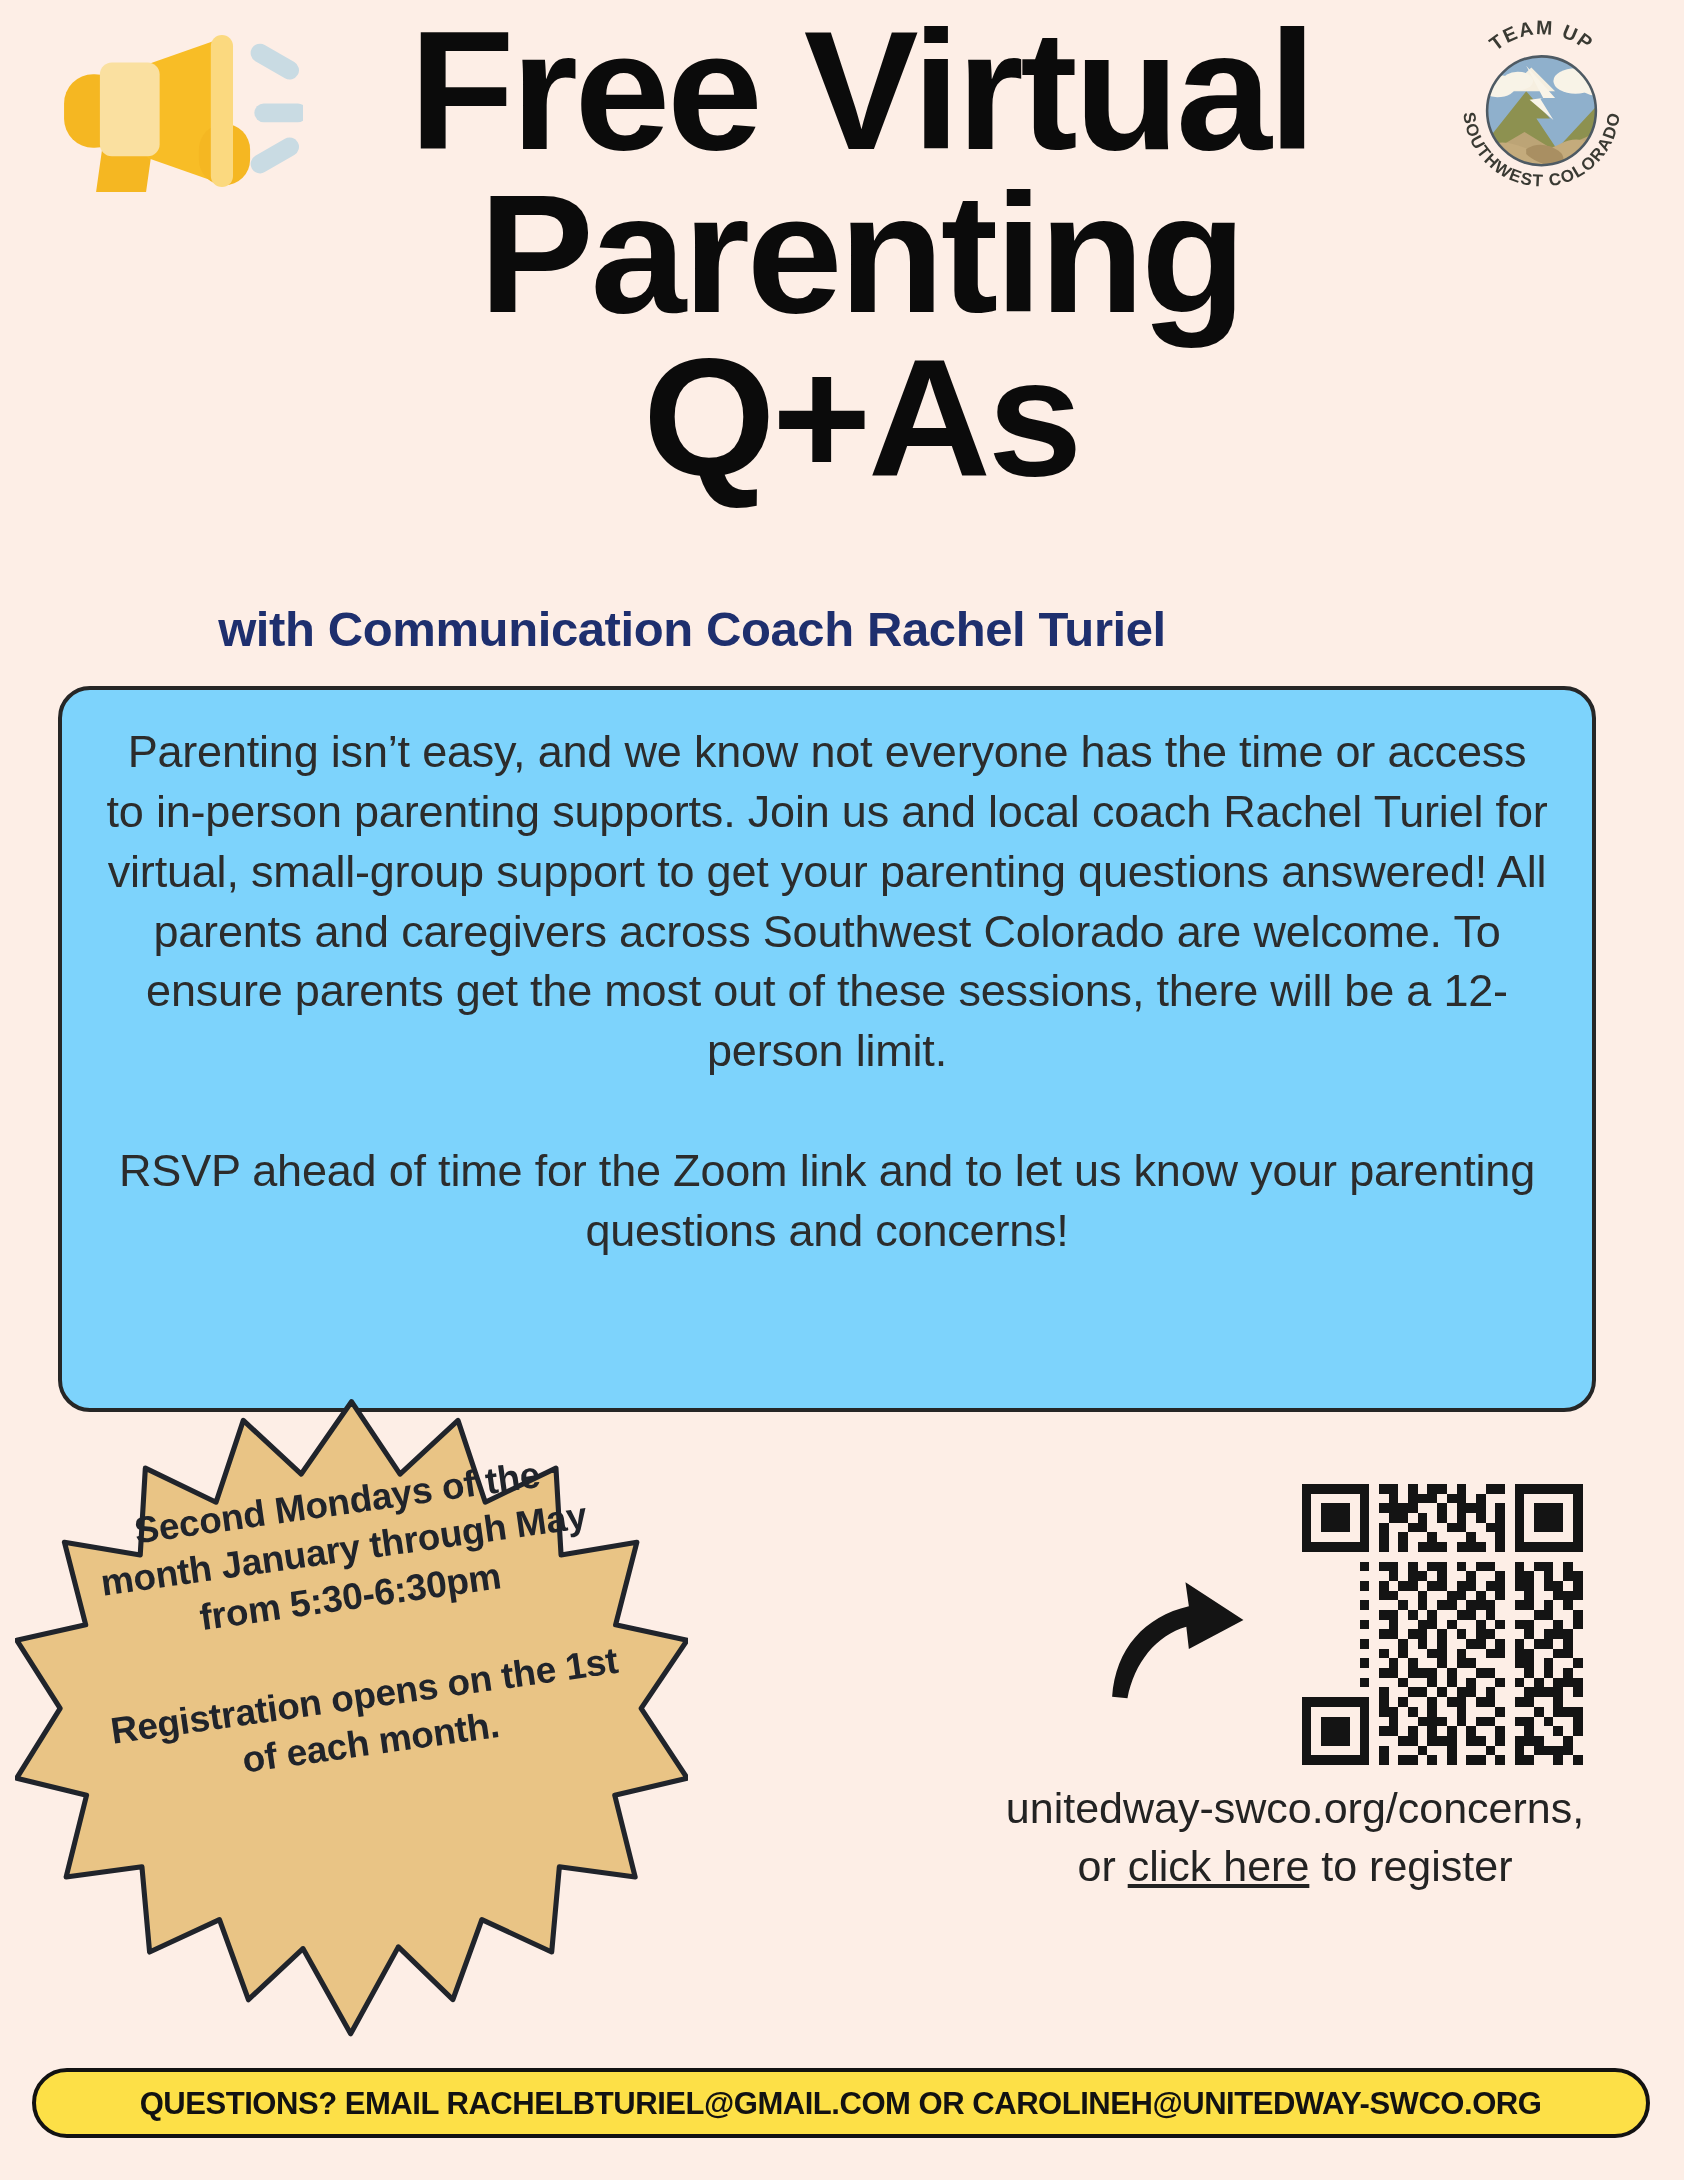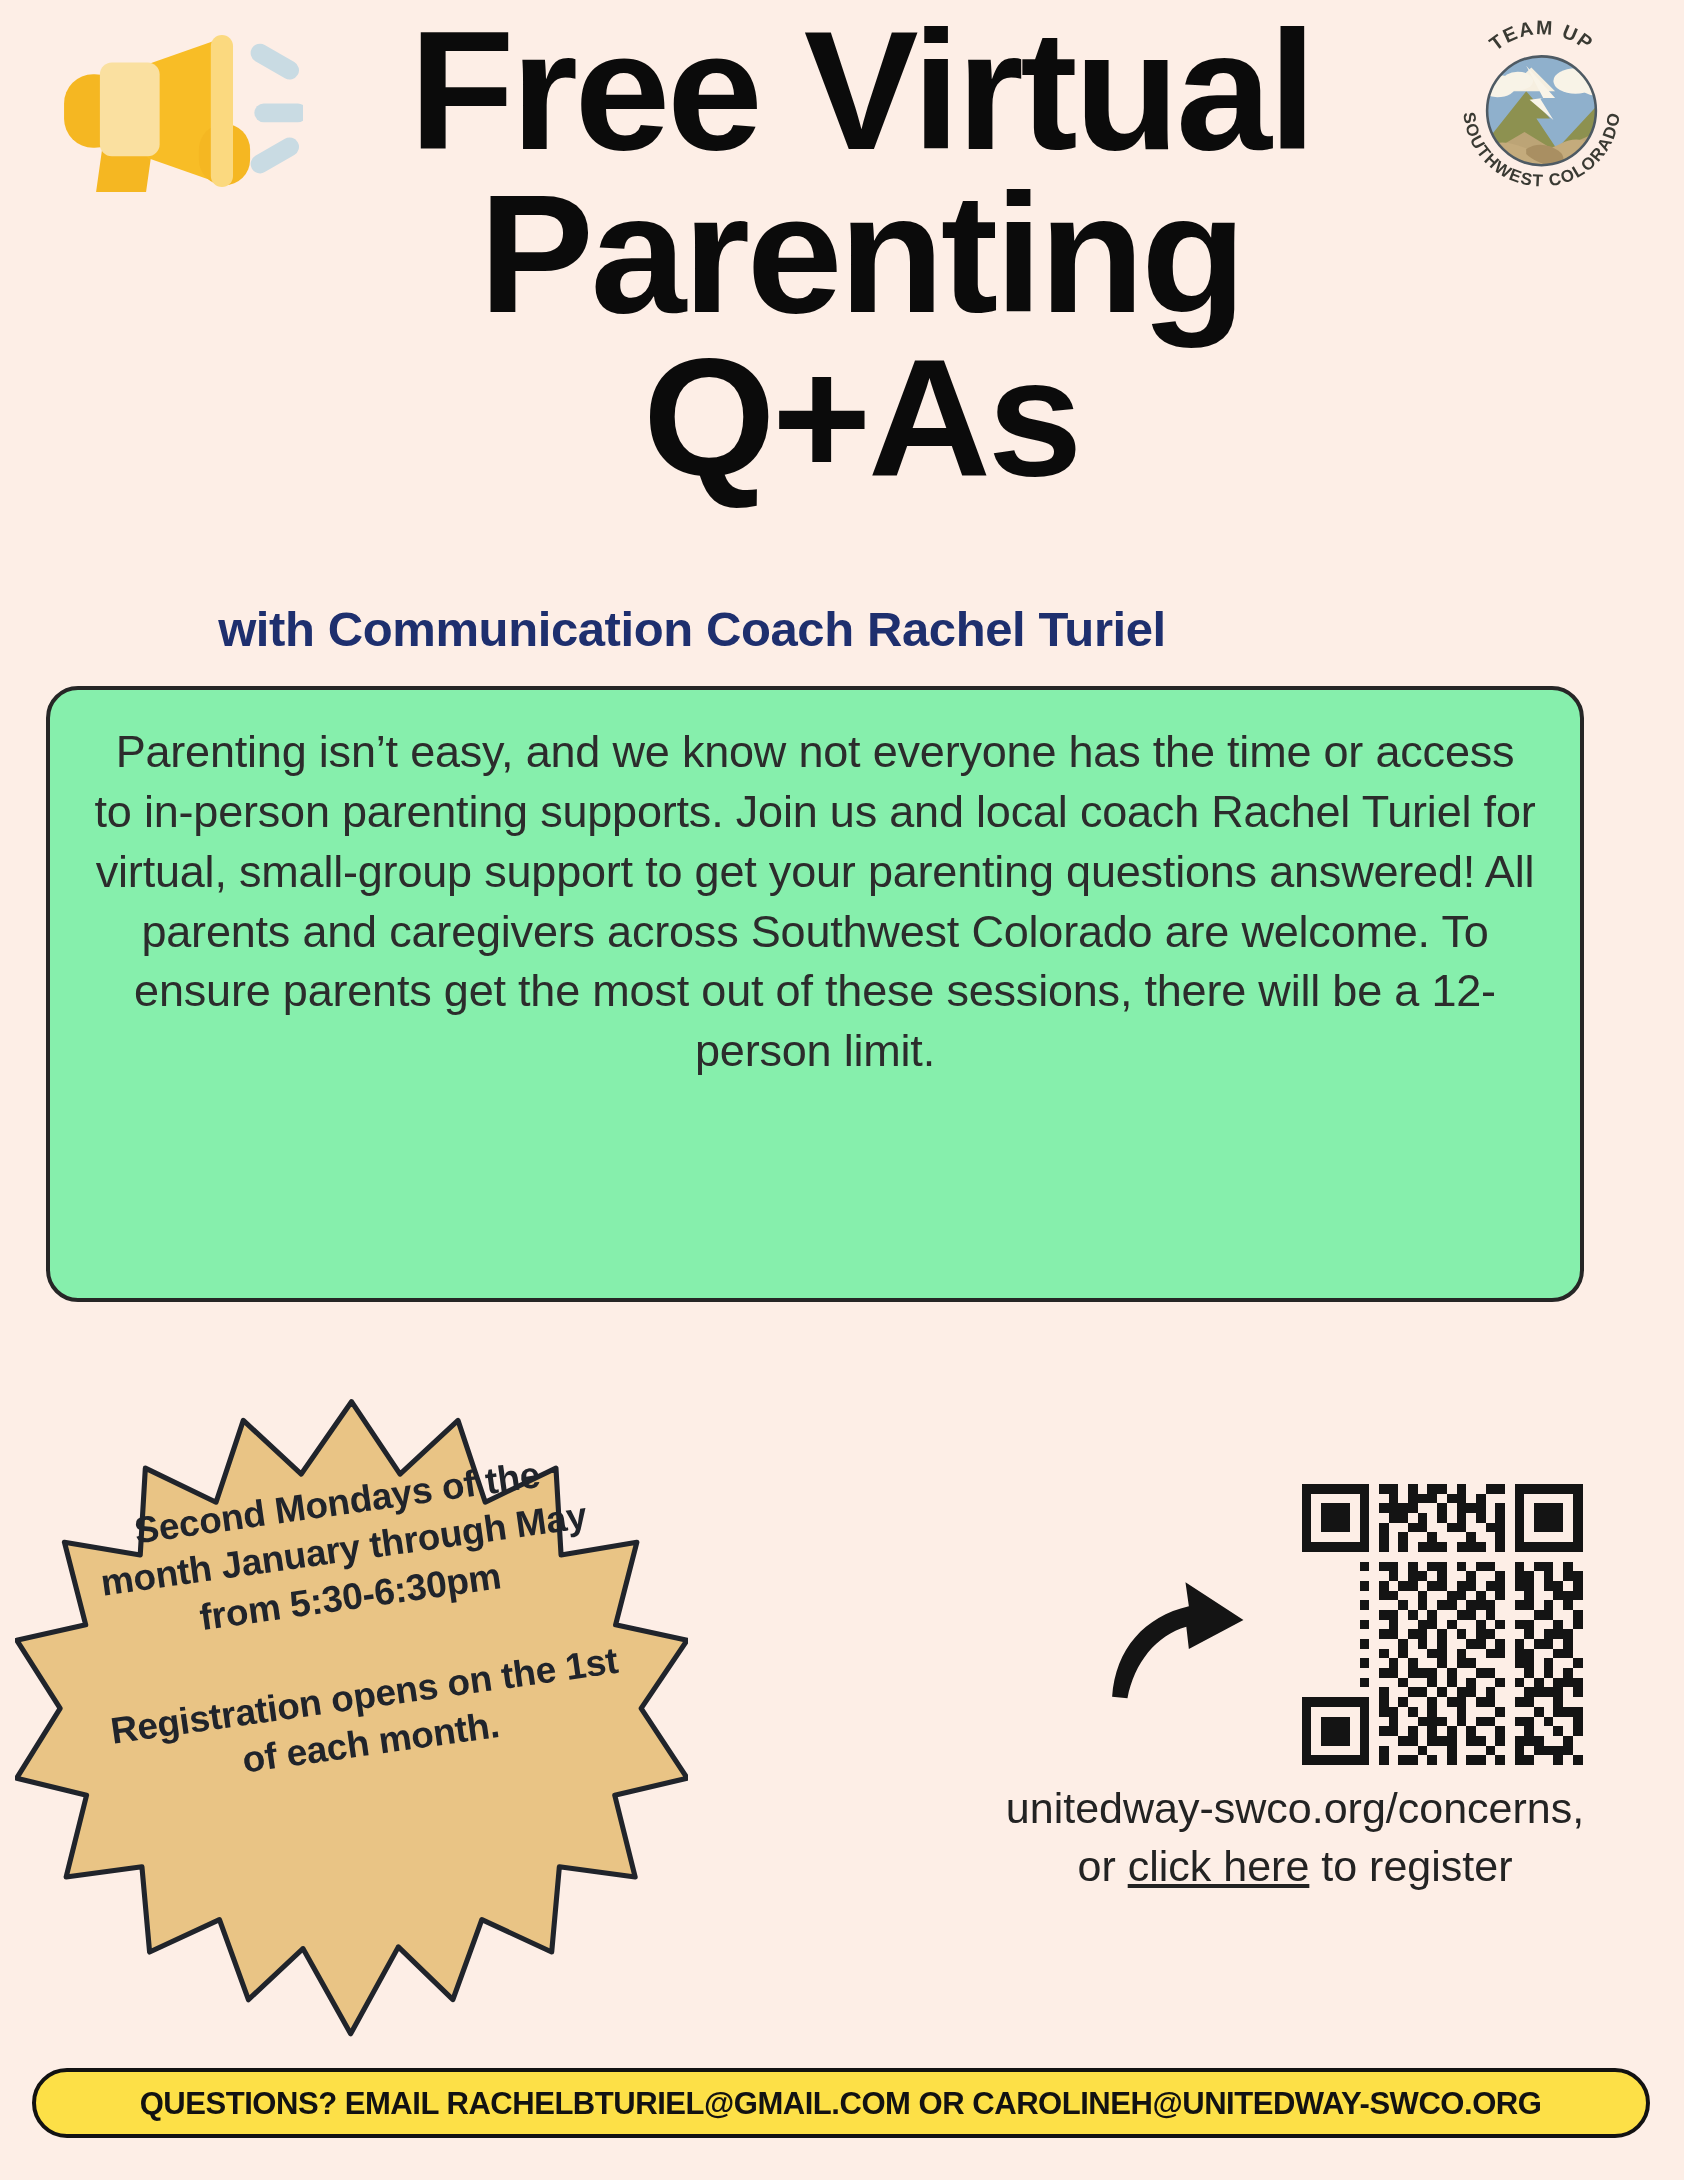--- a/index.html
+++ b/index.html
@@ -45,23 +45,23 @@
     text-align:center;
     color:#1e2f6e;
     font-weight:bold;
     font-size:49px;
     letter-spacing:-0.4px;
     font-family:"Liberation Sans","Liberation Sans Narrow",sans-serif;
   }
 
   
   #bodybox {
-    position:absolute; left:46px; top:686px;
-    width:1538px; height:616px;
-    background:#86efac;
+    position:absolute; left:58px; top:686px;
+    width:1538px; height:726px;
+    background:#7dd3fc;
     border:4.3px solid #262626;
     border-radius:32px;
     padding:32px 41px 0 41px;
   }
   #bodybox p {
     text-align:center;
     color:#2c2c2c;
     font-size:45px;
     line-height:1.33;
     font-weight:400;
@@ -173,20 +173,21 @@
   <h1 id="title">
     <span class="tl l1">Free Virtual</span>
     <span class="tl l2">Parenting</span>
     <span class="tl l3">Q+As</span>
   </h1>
 
   <div id="subtitle">with Communication Coach Rachel Turiel</div>
 
   <div id="bodybox">
     <p>Parenting isn’t easy, and we know not everyone has the time or access to in-person parenting supports. Join us and local coach Rachel Turiel for virtual, small-group support to get your parenting questions answered! All parents and caregivers across Southwest Colorado are welcome. To ensure parents get the most out of these sessions, there will be a 12-person limit.</p>
+    <p class="spaced">RSVP ahead of time for the Zoom link and to let us know your parenting questions and concerns!</p>
   </div>
 
   <div id="burst">
     <svg viewBox="0 0 790 765" xmlns="http://www.w3.org/2000/svg">
       <polygon fill="#e9c485" stroke="#20242b" stroke-width="6" stroke-linejoin="round" points="395,10 452,95 520,32 552,128 635,88 641,190 730,175 705,272 789,290 735,370 789,452 704,472 728,568 639,556 630,656 548,618 514,712 450,650 394,752 338,652 274,712 240,618 158,656 149,556 60,568 84,472 2,452 53,370 2,290 83,272 58,175 147,190 153,88 236,128 268,32 336,95"></polygon>
     </svg>
     <div id="burst-text">
       <div class="b1">Second Mondays of the month January through May from 5:30-6:30pm</div>
       <div class="b2">Registration opens on the 1st of each month.</div>
     </div>

